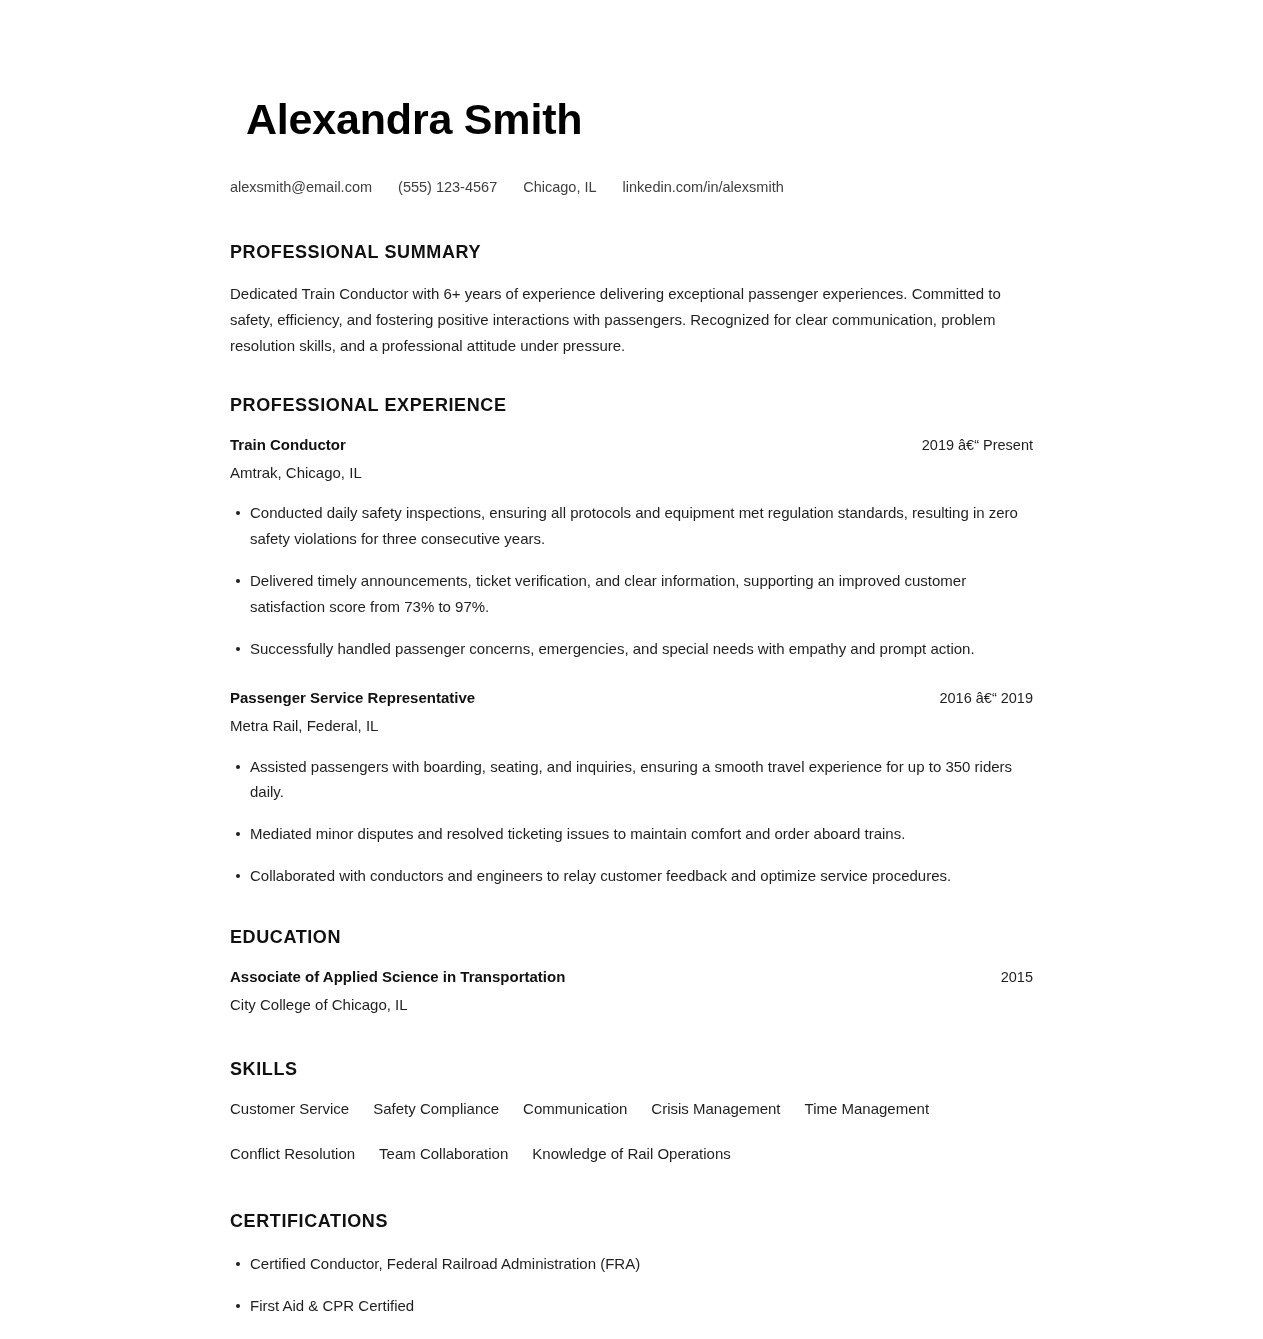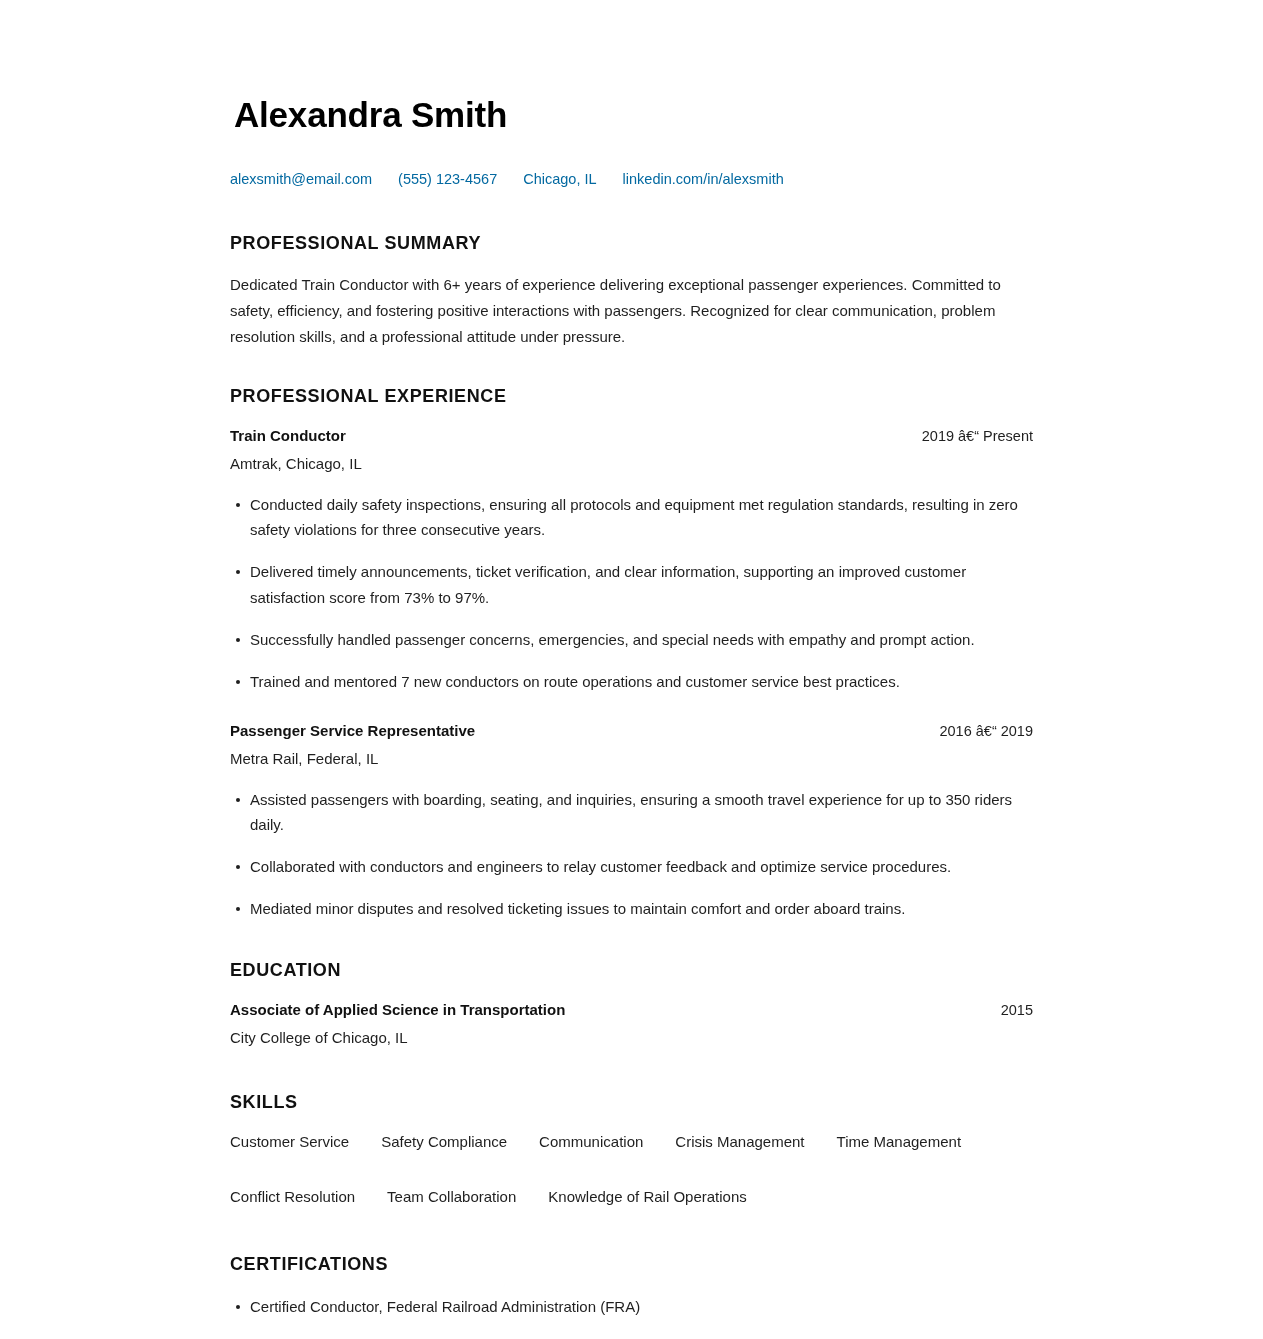--- a/index.html
+++ b/index.html
@@ -25,31 +25,31 @@
 
   .resume {
     margin: 0;
     padding: 96px 230px 60px 230px;
     box-sizing: border-box;
     width: 1263px;
   }
 
   
   .name {
-    font-size: 35px;
+    font-size: 43px;
     font-weight: 700;
     letter-spacing: -0.2px;
     color: #000000;
-    margin: 0 0 34px 4px;
+    margin: 0 0 34px 16px;
     line-height: 1.1;
   }
 
   .contact-line {
     font-size: 14.5px;
-    color: #0369a1;
+    color: #404040;
     margin: 0 0 44px 0;
     line-height: 1.4;
     display: flex;
     flex-wrap: wrap;
     align-items: baseline;
   }
   .contact-item { white-space: nowrap; }
   .contact-sep {
     display: inline-block;
     width: 26px;
@@ -161,21 +161,20 @@
   }
 
   
   .skills-wrap {
     display: flex;
     flex-wrap: wrap;
     column-gap: 24px;
     row-gap: 22px;
     max-width: 800px;
     margin: 0;
-    gap: 32px;
   }
   .skill {
     font-size: 15px;
     color: #1f1f1f;
     line-height: 1.5;
     white-space: nowrap;
   }
 
   
   .gap-lg { height: 34px; }
@@ -210,33 +209,32 @@
           <div class="job">
             <div class="job-headline">
               <div class="job-title">Train Conductor</div>
               <div class="job-dates">2019 â€“ Present</div>
             </div>
             <div class="job-company">Amtrak, Chicago, IL</div>
             <ul class="bullets">
               <li>Conducted daily safety inspections, ensuring all protocols and equipment met regulation standards, resulting in zero safety violations for three consecutive years.</li>
               <li>Delivered timely announcements, ticket verification, and clear information, supporting an improved customer satisfaction score from 73% to 97%.</li>
               <li>Successfully handled passenger concerns, emergencies, and special needs with empathy and prompt action.</li>
-              <li>Trained and mentored 7 new conductors on route operations and customer service best practices.</li>
             </ul>
           </div>
           <div class="job">
             <div class="job-headline">
               <div class="job-title">Passenger Service Representative</div>
               <div class="job-dates">2016 â€“ 2019</div>
             </div>
             <div class="job-company">Metra Rail, Federal, IL</div>
             <ul class="bullets">
               <li>Assisted passengers with boarding, seating, and inquiries, ensuring a smooth travel experience for up to 350 riders daily.</li>
+              <li>Mediated minor disputes and resolved ticketing issues to maintain comfort and order aboard trains.</li>
               <li>Collaborated with conductors and engineers to relay customer feedback and optimize service procedures.</li>
-              <li>Mediated minor disputes and resolved ticketing issues to maintain comfort and order aboard trains.</li>
             </ul>
           </div>
         </div>
     </section>
 
     <div class="gap-sm"></div>
 
     <section class="section">
       <h2 class="section-title">EDUCATION</h2>
       <div id="education-list">

